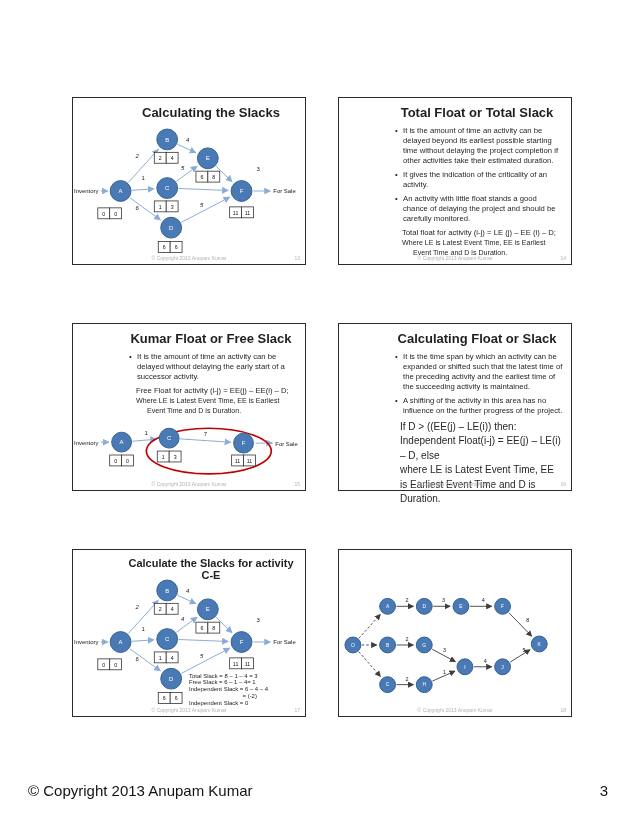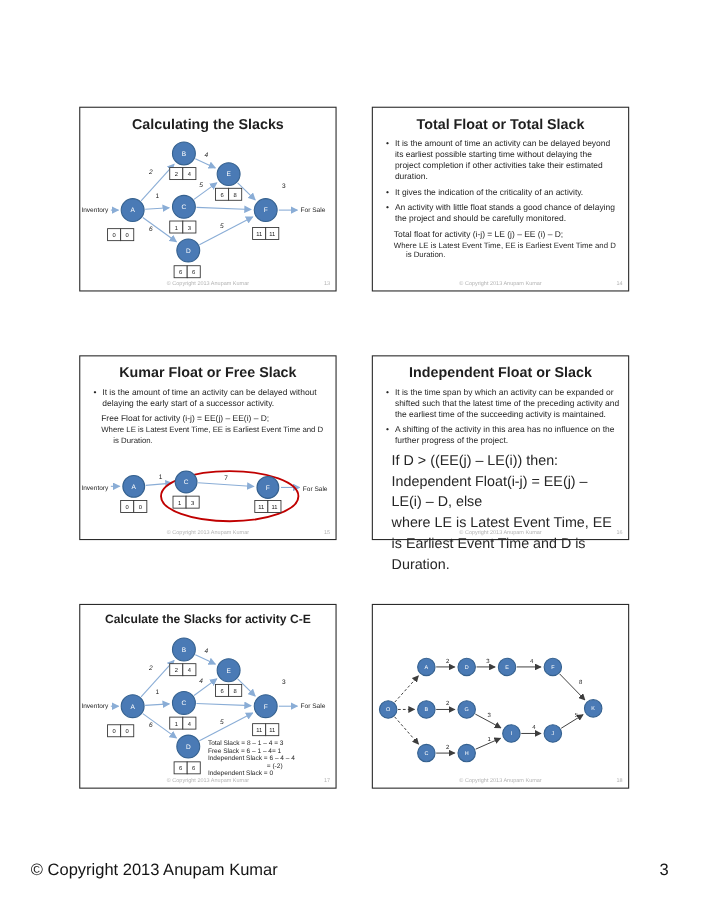--- a/index.html
+++ b/index.html
@@ -1,33 +1,33 @@
 <!DOCTYPE html>
 <html><head>
 <meta charset="utf-8">
 <style>
   html,body{margin:0;padding:0;background:#fff;}
   .page{position:relative;width:638px;height:826px;background:#ffffff;overflow:hidden;
         font-family:"Liberation Sans",sans-serif;}
   .slide{position:absolute;width:234px;height:168px;background:#fff;border:1px solid #2b2b2b;
-         box-sizing:border-box;}
+         box-sizing:border-box;padding-left:44px;}
   .s1{left:72px;top:97px}.s2{left:338px;top:97px}
   .s3{left:72px;top:323px}.s4{left:338px;top:323px}
   .s5{left:72px;top:549px}.s6{left:338px;top:549px}
   .slide-title{margin:7px 6px 0;text-align:center;font-size:13px;font-weight:600;color:#1f1f1f;
                font-family:"Liberation Sans",sans-serif;}
   .s5 .slide-title{font-size:11px;}
   .bullets{margin:6px 8px 0 12px;padding:0;list-style:none;font-size:7.7px;color:#262626;line-height:1.32;}
   .bullets li{margin-bottom:3.5px;padding-left:8px;position:relative;}
   .bullets li::before{content:"\2022";position:absolute;left:0;top:0;}
   .formula{margin:1px 8px 0 19px;font-size:7.7px;color:#262626;line-height:1.3;}
   .note{margin:1.5px 10px 0 19px;font-size:7.1px;color:#262626;line-height:1.3;
         padding-left:11px;text-indent:-11px;}
   .sublines{margin:1px 8px 0 17px;}
-  .subline{font-size:13px;color:#262626;line-height:1.45;}
+  .subline{font-size:10px;color:#262626;line-height:1.45;}
   .slide-footer{position:absolute;bottom:2px;left:0;right:0;height:7px;font-size:5px;color:#b3b3b3;}
   .sf-copy{position:absolute;left:50%;transform:translateX(-50%);white-space:nowrap;}
   .sf-num{position:absolute;right:5px;}
   .diagram{position:absolute;left:1px;overflow:visible;}
   .d1{top:24px;width:230px;height:140px;}
   .d3{top:103px;width:230px;height:59px;}
   .d5{top:23px;width:230px;height:141px;}
   .d6{top:28px;width:230px;height:127px;}
   .page-footer-copy{position:absolute;left:28px;top:782px;font-size:15px;color:#141414;}
   .page-footer-num{position:absolute;right:30px;top:782px;font-size:15px;color:#141414;}
@@ -189,21 +189,21 @@
           <text x="177" y="35.8" text-anchor="middle" font-size="5.3" fill="#111111">11</text>
         </g>
       </svg>
     <div class="slide-footer">
       <span class="sf-copy">© Copyright 2013 Anupam Kumar</span>
       <span class="sf-num">15</span>
     </div>
   </section>
 
   <section class="slide s4">
-    <h2 class="slide-title">Independent Float or Slack</h2>
+    <h2 class="slide-title">Calculating Float or Slack</h2>
     <ul class="bullets">
       <li>It is the time span by which an activity can be expanded or shifted such that the latest time of the preceding activity and the earliest time of the succeeding activity is maintained.</li>
       <li>A shifting of the activity in this area has no influence on the further progress of the project.</li>
     </ul>
     <div class="sublines">
       <div class="subline">If D &gt; ((EE(j) – LE(i)) then:</div>
       <div class="subline">Independent Float(i-j) = EE(j) – LE(i) – D, else</div>
       <div class="subline">where LE is Latest Event Time, EE is Earliest Event Time and D is Duration.</div>
     </div>
     <div class="slide-footer">

